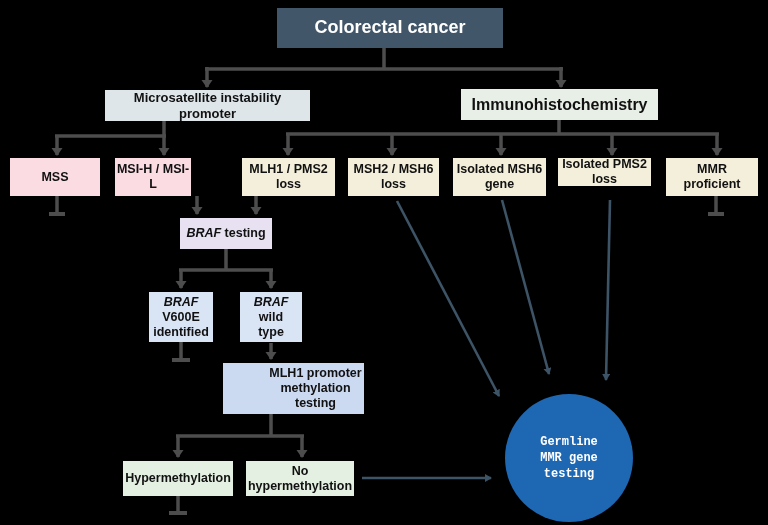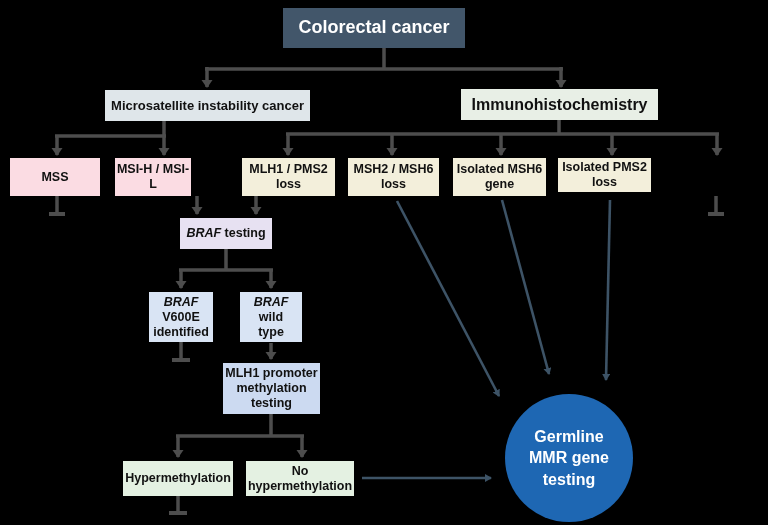--- a/index.html
+++ b/index.html
@@ -46,25 +46,25 @@
   .lbl{white-space:pre-line;}
   .lbl em{font-style:italic;font-weight:bold;}
   .dark{background:var(--node-dark);color:var(--node-dark-text);font-size:18px;}
   .gray{background:var(--node-gray);font-size:13px;}
   .green-ihc{background:var(--node-green-ihc);font-size:16px;}
   .green-result{background:var(--node-green-result);}
   .pink{background:var(--node-pink);}
   .cream{background:var(--node-cream);}
   .lavender{background:var(--node-lavender);}
   .blue-light{background:var(--node-blue-light);}
-  .blue-mid{background:var(--node-blue-mid);}
+  .blue-mid{background:var(--node-blue-mid);padding-left:44px;}
   .circle{
     background:var(--circle-blue);color:var(--circle-text);
     border-radius:50%;
-    font-size:16px;line-height:1.35;
+    font-size:12px;line-height:1.35;font-family:Liberation Mono, monospace;
   }
 </style>
 </head>
 <body>
 
 <div id="canvas">
 
   <svg id="wires" width="768" height="525" viewBox="0 0 768 525">
     <defs>
       <marker id="ah-gray" markerUnits="userSpaceOnUse" markerWidth="14" markerHeight="15" refX="7" refY="5.5" orient="auto">
@@ -118,26 +118,26 @@
     </g>
 
     <g>
       <line class="ref" x1="397" y1="201" x2="499" y2="396" marker-end="url(#ah-blue)"></line>
       <line class="ref" x1="502" y1="200" x2="549" y2="374" marker-end="url(#ah-blue)"></line>
       <line class="ref" x1="610" y1="200" x2="606" y2="380" marker-end="url(#ah-blue)"></line>
       <line class="ref" x1="362" y1="478" x2="491" y2="478" marker-end="url(#ah-blue)"></line>
     </g>
   </svg>
 
-  <div class="node dark" style="left:283px;top:8px;width:182px;height:40px">
+  <div class="node dark" style="left:277px;top:8px;width:226px;height:40px">
     <span class="lbl">Colorectal cancer</span>
   </div>
 
   <div class="node gray" style="left:105px;top:90px;width:205px;height:31px">
-    <span class="lbl">Microsatellite instability cancer</span>
+    <span class="lbl">Microsatellite instability promoter</span>
   </div>
 
   <div class="node green-ihc" style="left:461px;top:89px;width:197px;height:31px">
     <span class="lbl">Immunohistochemistry</span>
   </div>
 
   <div class="node pink" style="left:10px;top:158px;width:90px;height:38px">
     <span class="lbl">MSS</span>
   </div>
 
@@ -153,25 +153,29 @@
   <div class="node cream" style="left:348px;top:158px;width:91px;height:38px">
     <span class="lbl">MSH2 / MSH6
 loss</span>
   </div>
 
   <div class="node cream" style="left:453px;top:158px;width:93px;height:38px">
     <span class="lbl">Isolated MSH6
 gene</span>
   </div>
 
-  <div class="node cream" style="left:558px;top:158px;width:93px;height:34px">
+  <div class="node cream" style="left:558px;top:158px;width:93px;height:28px">
     <span class="lbl">Isolated PMS2
 loss</span>
   </div>
 
+  <div class="node cream" style="left:666px;top:158px;width:92px;height:38px">
+    <span class="lbl">MMR
+proficient</span>
+  </div>
 
   <div class="node lavender" style="left:180px;top:218px;width:92px;height:31px">
     <span class="lbl"><em>BRAF</em><span> testing</span></span>
   </div>
 
   <div class="node blue-light" style="left:149px;top:292px;width:64px;height:50px">
     <span class="lbl"><em>BRAF</em><span>
 V600E
 identified</span></span>
   </div>

